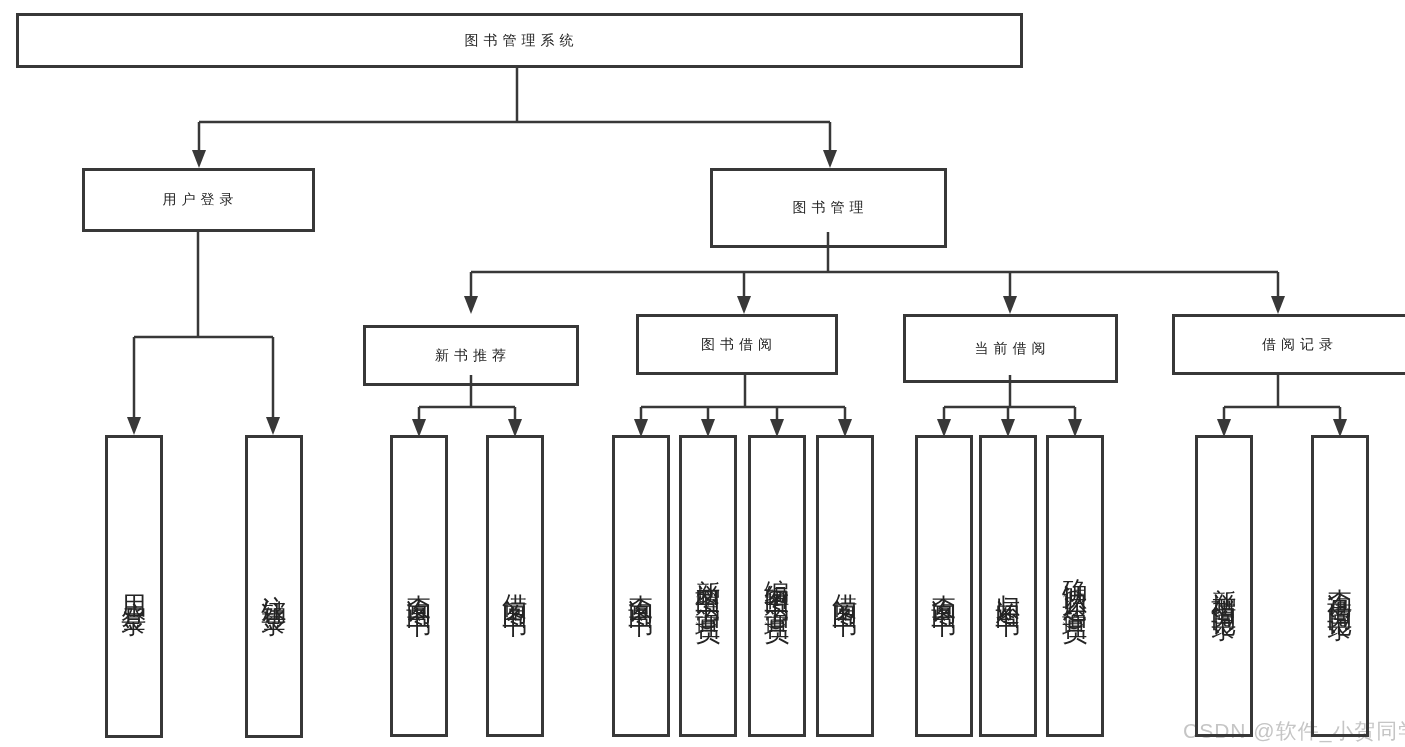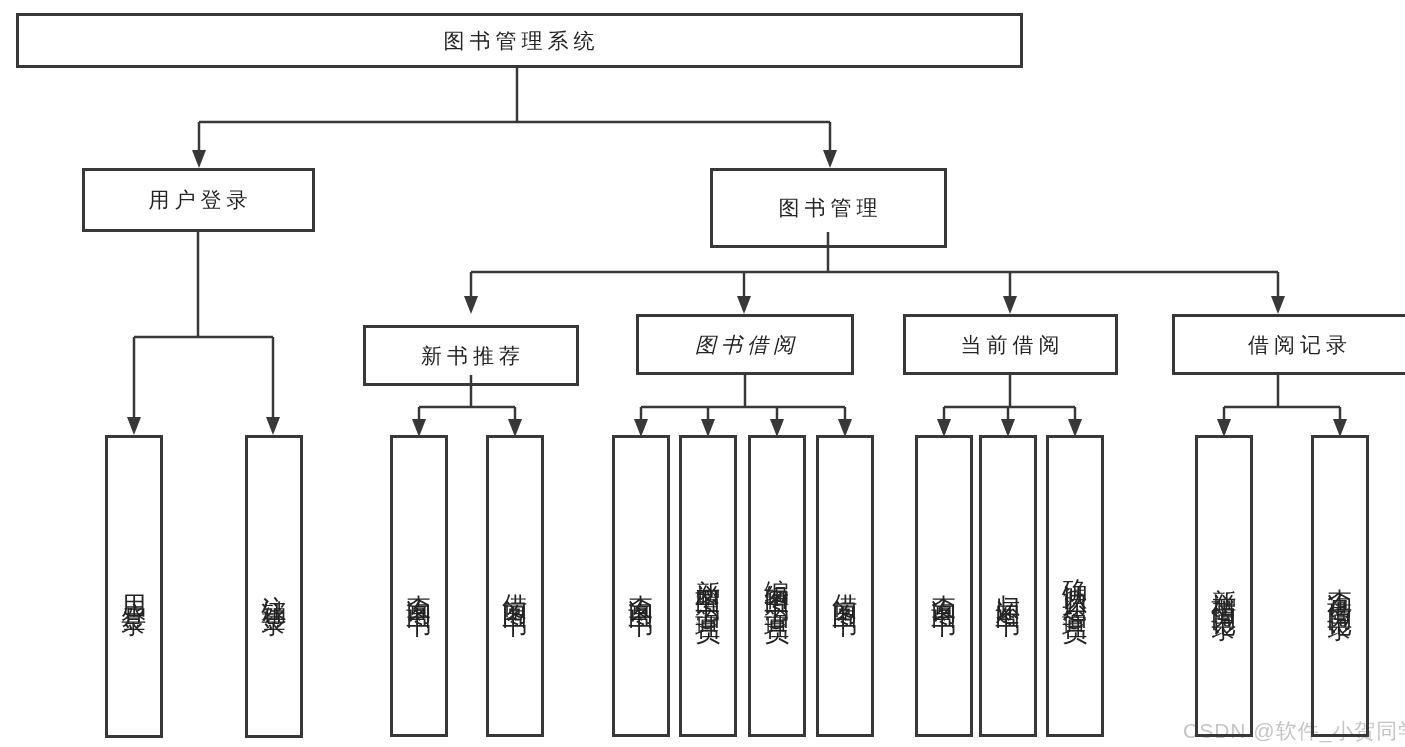--- a/index.html
+++ b/index.html
@@ -8,21 +8,21 @@
     font-family:"Liberation Sans","DejaVu Sans",sans-serif;
   }
   .stage{position:absolute;left:0;top:0;width:1405px;height:747px;}
   #connectors{position:absolute;left:0;top:0;z-index:2;pointer-events:none;}
   .node{
     position:absolute;box-sizing:border-box;
     border:3px solid #383838;background:transparent;
     display:flex;align-items:center;justify-content:center;
     color:#242424;z-index:3;
   }
-  .h-node{font-size:21px;letter-spacing:5px;white-space:nowrap;}
+  .h-node{font-size:14px;letter-spacing:5px;white-space:nowrap;}
   .h-node .lbl{transform:translateX(2px);}
   .v-node .lbl{
     writing-mode:vertical-rl;text-orientation:mixed;
     font-size:25px;letter-spacing:6px;line-height:1.05;white-space:nowrap;
   }
   .watermark{
     position:absolute;left:1183px;top:717px;z-index:1;
     font-size:21px;letter-spacing:1px;color:#c5c5c5;white-space:nowrap;
   }
 </style>
@@ -95,24 +95,24 @@
   <div class="node h-node" style="left:82px;top:168px;width:233px;height:64px;">
     <span class="lbl">用户登录</span>
   </div>
   <div class="node h-node" style="left:710px;top:168px;width:237px;height:80px;">
     <span class="lbl">图书管理</span>
   </div>
 
   <div class="node h-node" style="left:363px;top:314px;width:216px;height:61px;margin-top:11px;">
     <span class="lbl">新书推荐</span>
   </div>
-  <div class="node h-node" style="left:636px;top:314px;width:218px;height:61px;font-style:italic;">
+  <div class="node h-node" style="left:636px;top:314px;width:202px;height:61px;">
     <span class="lbl">图书借阅</span>
   </div>
-  <div class="node h-node" style="left:903px;top:314px;width:215px;height:61px;">
+  <div class="node h-node" style="left:903px;top:314px;width:215px;height:69px;">
     <span class="lbl">当前借阅</span>
   </div>
   <div class="node h-node" style="left:1172px;top:314px;width:252px;height:61px;">
     <span class="lbl">借阅记录</span>
   </div>
 
   <div class="node v-node" style="left:105px;top:435px;width:58px;height:303px;">
     <span class="lbl">用户登录</span>
   </div>
   <div class="node v-node" style="left:245px;top:435px;width:58px;height:303px;">

